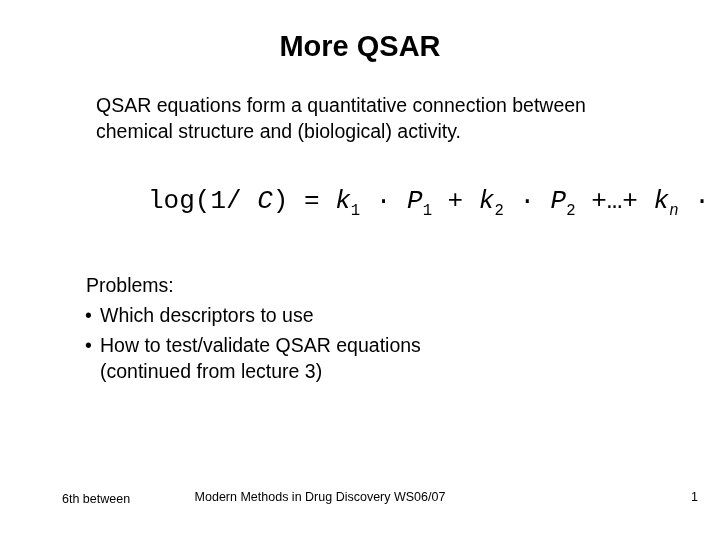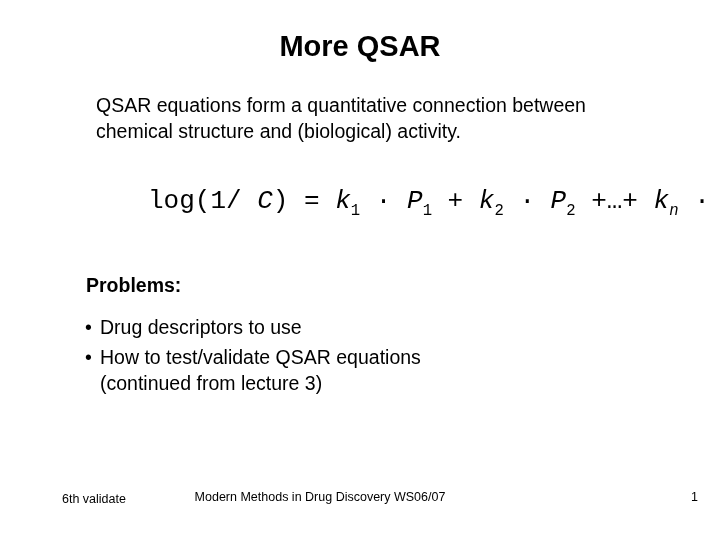--- a/index.html
+++ b/index.html
@@ -50,21 +50,21 @@
     vertical-align: -0.45em;
   }
   .problems {
     position: absolute;
     left: 85px;
     top: 272px;
     width: 480px;
     font-size: 19.5px;
     line-height: 26px;
   }
-  .problems-heading { margin: 0 0 16px 1px; font-weight: bold; }
+  .problems-heading { margin: 0 0 4px 1px; }
   .bullet-item {
     position: relative;
     margin-top: 4px;
     padding-left: 15px;
     white-space: pre-line;
   }
   .bullet-item .bullet {
     position: absolute;
     left: 0;
     top: 0;
@@ -97,22 +97,22 @@
   <div class="title">More QSAR</div>
 
   <div class="body-text">QSAR equations form a quantitative connection between
 chemical structure and (biological) activity.</div>
 
   <div class="formula"><span>log(1/ </span><span class="it">C</span><span>) = </span><span class="it">k</span><span class="sub">1</span><span> · </span><span class="it">P</span><span class="sub">1</span><span> + </span><span class="it">k</span><span class="sub">2</span><span> · </span><span class="it">P</span><span class="sub">2</span><span> +…+ </span><span class="it">k</span><span class="it sub">n</span><span> · </span><span class="it">P</span><span class="it sub">n</span></div>
 
   <div class="problems">
     <div class="problems-heading">Problems:</div>
     <div>
-        <div class="bullet-item"><span class="bullet">•</span><span>Drug descriptors to use</span></div>
+        <div class="bullet-item"><span class="bullet">•</span><span>Which descriptors to use</span></div>
         <div class="bullet-item"><span class="bullet">•</span><span>How to test/validate QSAR equations
 (continued from lecture 3)</span></div>
       </div>
   </div>
 
-  <div class="footer-left">6th validate</div>
+  <div class="footer-left">6th between</div>
   <div class="footer-center">Modern Methods in Drug Discovery WS06/07</div>
   <div class="footer-right">1</div>
 </div>
 
 </body></html>

